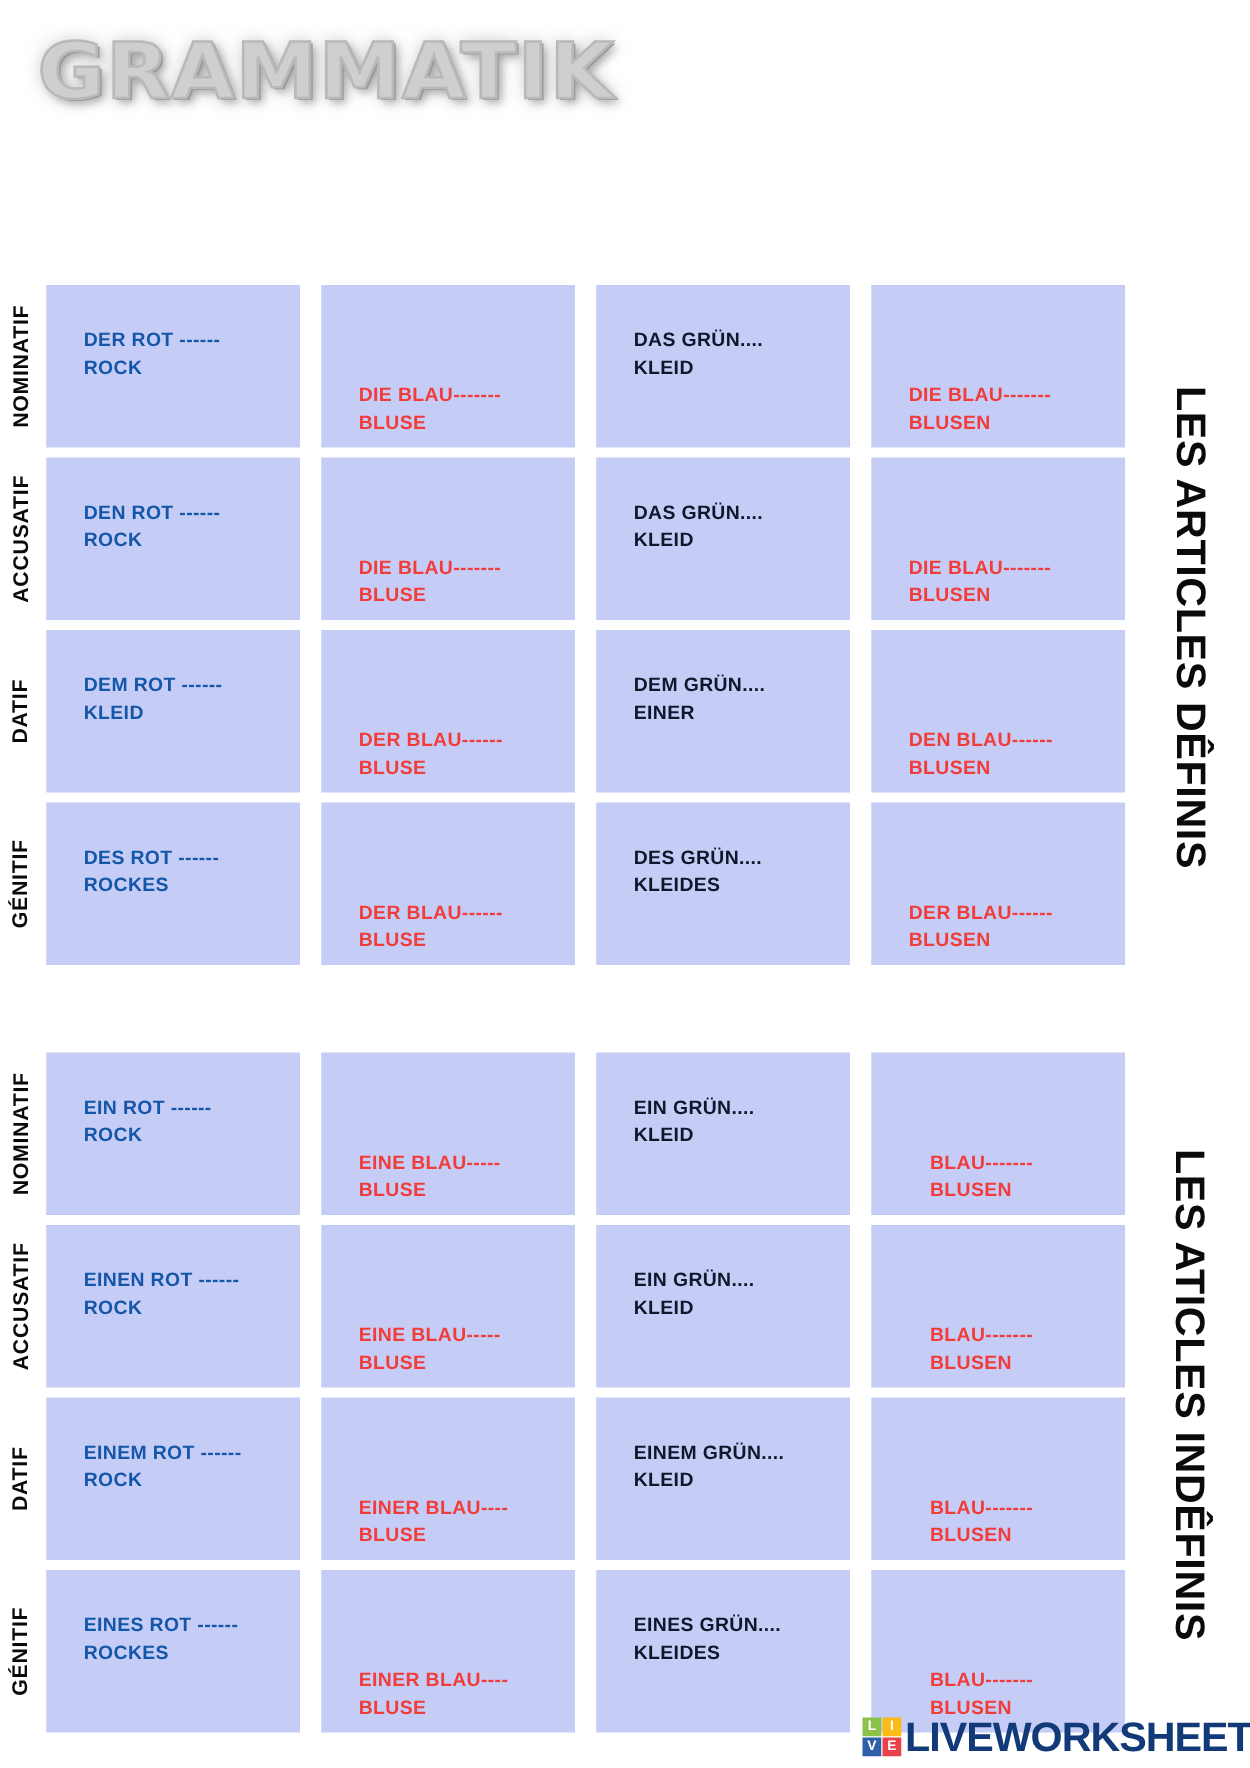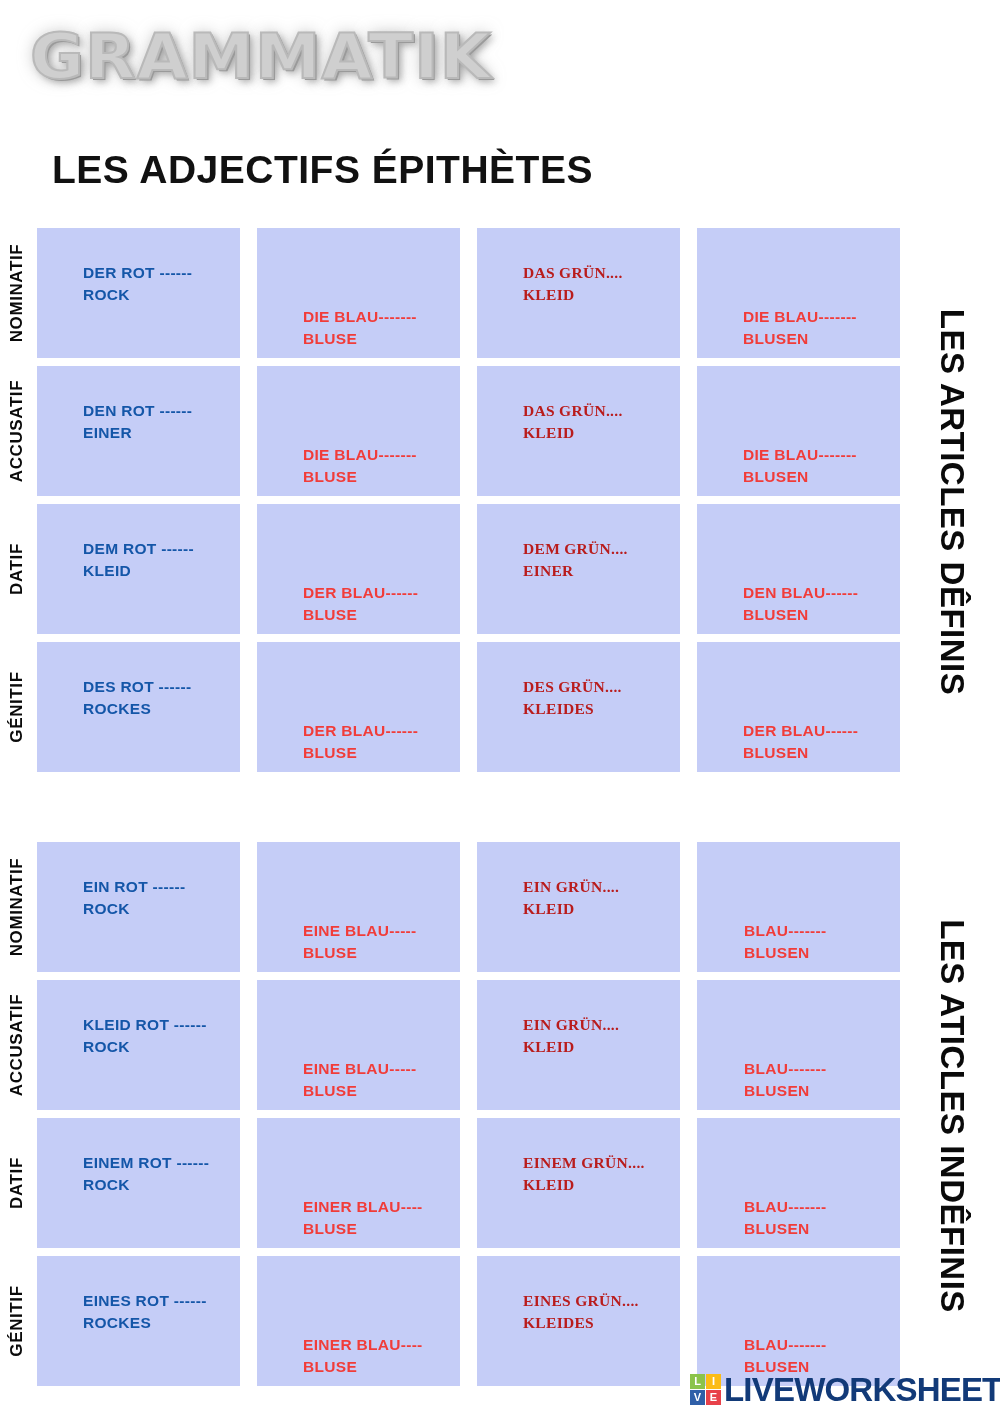--- a/index.html
+++ b/index.html
@@ -80,26 +80,26 @@
     background: #c5cdf7;
     position: relative;
     padding: 34px 0 0 0;
   }
   .cell-text {
     font-size: 15.5px;
     font-weight: 700;
     line-height: 1.45;
     letter-spacing: 0.3px;
     white-space: pre-line;
-    padding-left: 46px;
+    padding-left: 30px;
   }
   .cell.indent .cell-text { padding-left: 47px; }
   .c-blue  { color: #1456a8; }
   .c-red   { color: #f13c39; margin-top: 44px; }
-  .c-green { color: #b91c1c; font-family: Liberation Serif, serif; }
+  .c-green { color: #0f172a; }
 
   
   .row-label {
     position: absolute;
     left: 0;
     width: 34px;
     height: 130px;
     display: flex;
     align-items: center;
     justify-content: center;
@@ -172,21 +172,20 @@
     letter-spacing: -0.8px;
     color: #123a78;
     line-height: 1;
   }
 </style>
 </head>
 <body>
 
 <div id="header">
   <div id="grammatik-title">GRAMMATIK</div>
-  <div id="subtitle">LES ADJECTIFS ÉPITHÈTES</div>
 </div>
 
 <div class="table-block" id="table-definis">
   <div class="row-label r0">
     <span>NOMINATIF</span>
   </div>
   <div class="row-label r1">
     <span>ACCUSATIF</span>
   </div>
   <div class="row-label r2">
@@ -209,21 +208,21 @@
         <div class="cell-text c-green">DAS GRÜN....
 KLEID</div>
       </div>
     <div class="cell">
         <div class="cell-text c-red">DIE BLAU-------
 BLUSEN</div>
       </div>
 
     <div class="cell">
         <div class="cell-text c-blue">DEN ROT ------
-EINER</div>
+ROCK</div>
       </div>
     <div class="cell">
         <div class="cell-text c-red">DIE BLAU-------
 BLUSE</div>
       </div>
     <div class="cell">
         <div class="cell-text c-green">DAS GRÜN....
 KLEID</div>
       </div>
     <div class="cell">
@@ -297,21 +296,21 @@
     <div class="cell">
         <div class="cell-text c-green">EIN GRÜN....
 KLEID</div>
       </div>
     <div class="cell indent">
         <div class="cell-text c-red">BLAU-------
 BLUSEN</div>
       </div>
 
     <div class="cell">
-        <div class="cell-text c-blue">KLEID ROT ------
+        <div class="cell-text c-blue">EINEN ROT ------
 ROCK</div>
       </div>
     <div class="cell">
         <div class="cell-text c-red">EINE BLAU-----
 BLUSE</div>
       </div>
     <div class="cell">
         <div class="cell-text c-green">EIN GRÜN....
 KLEID</div>
       </div>

